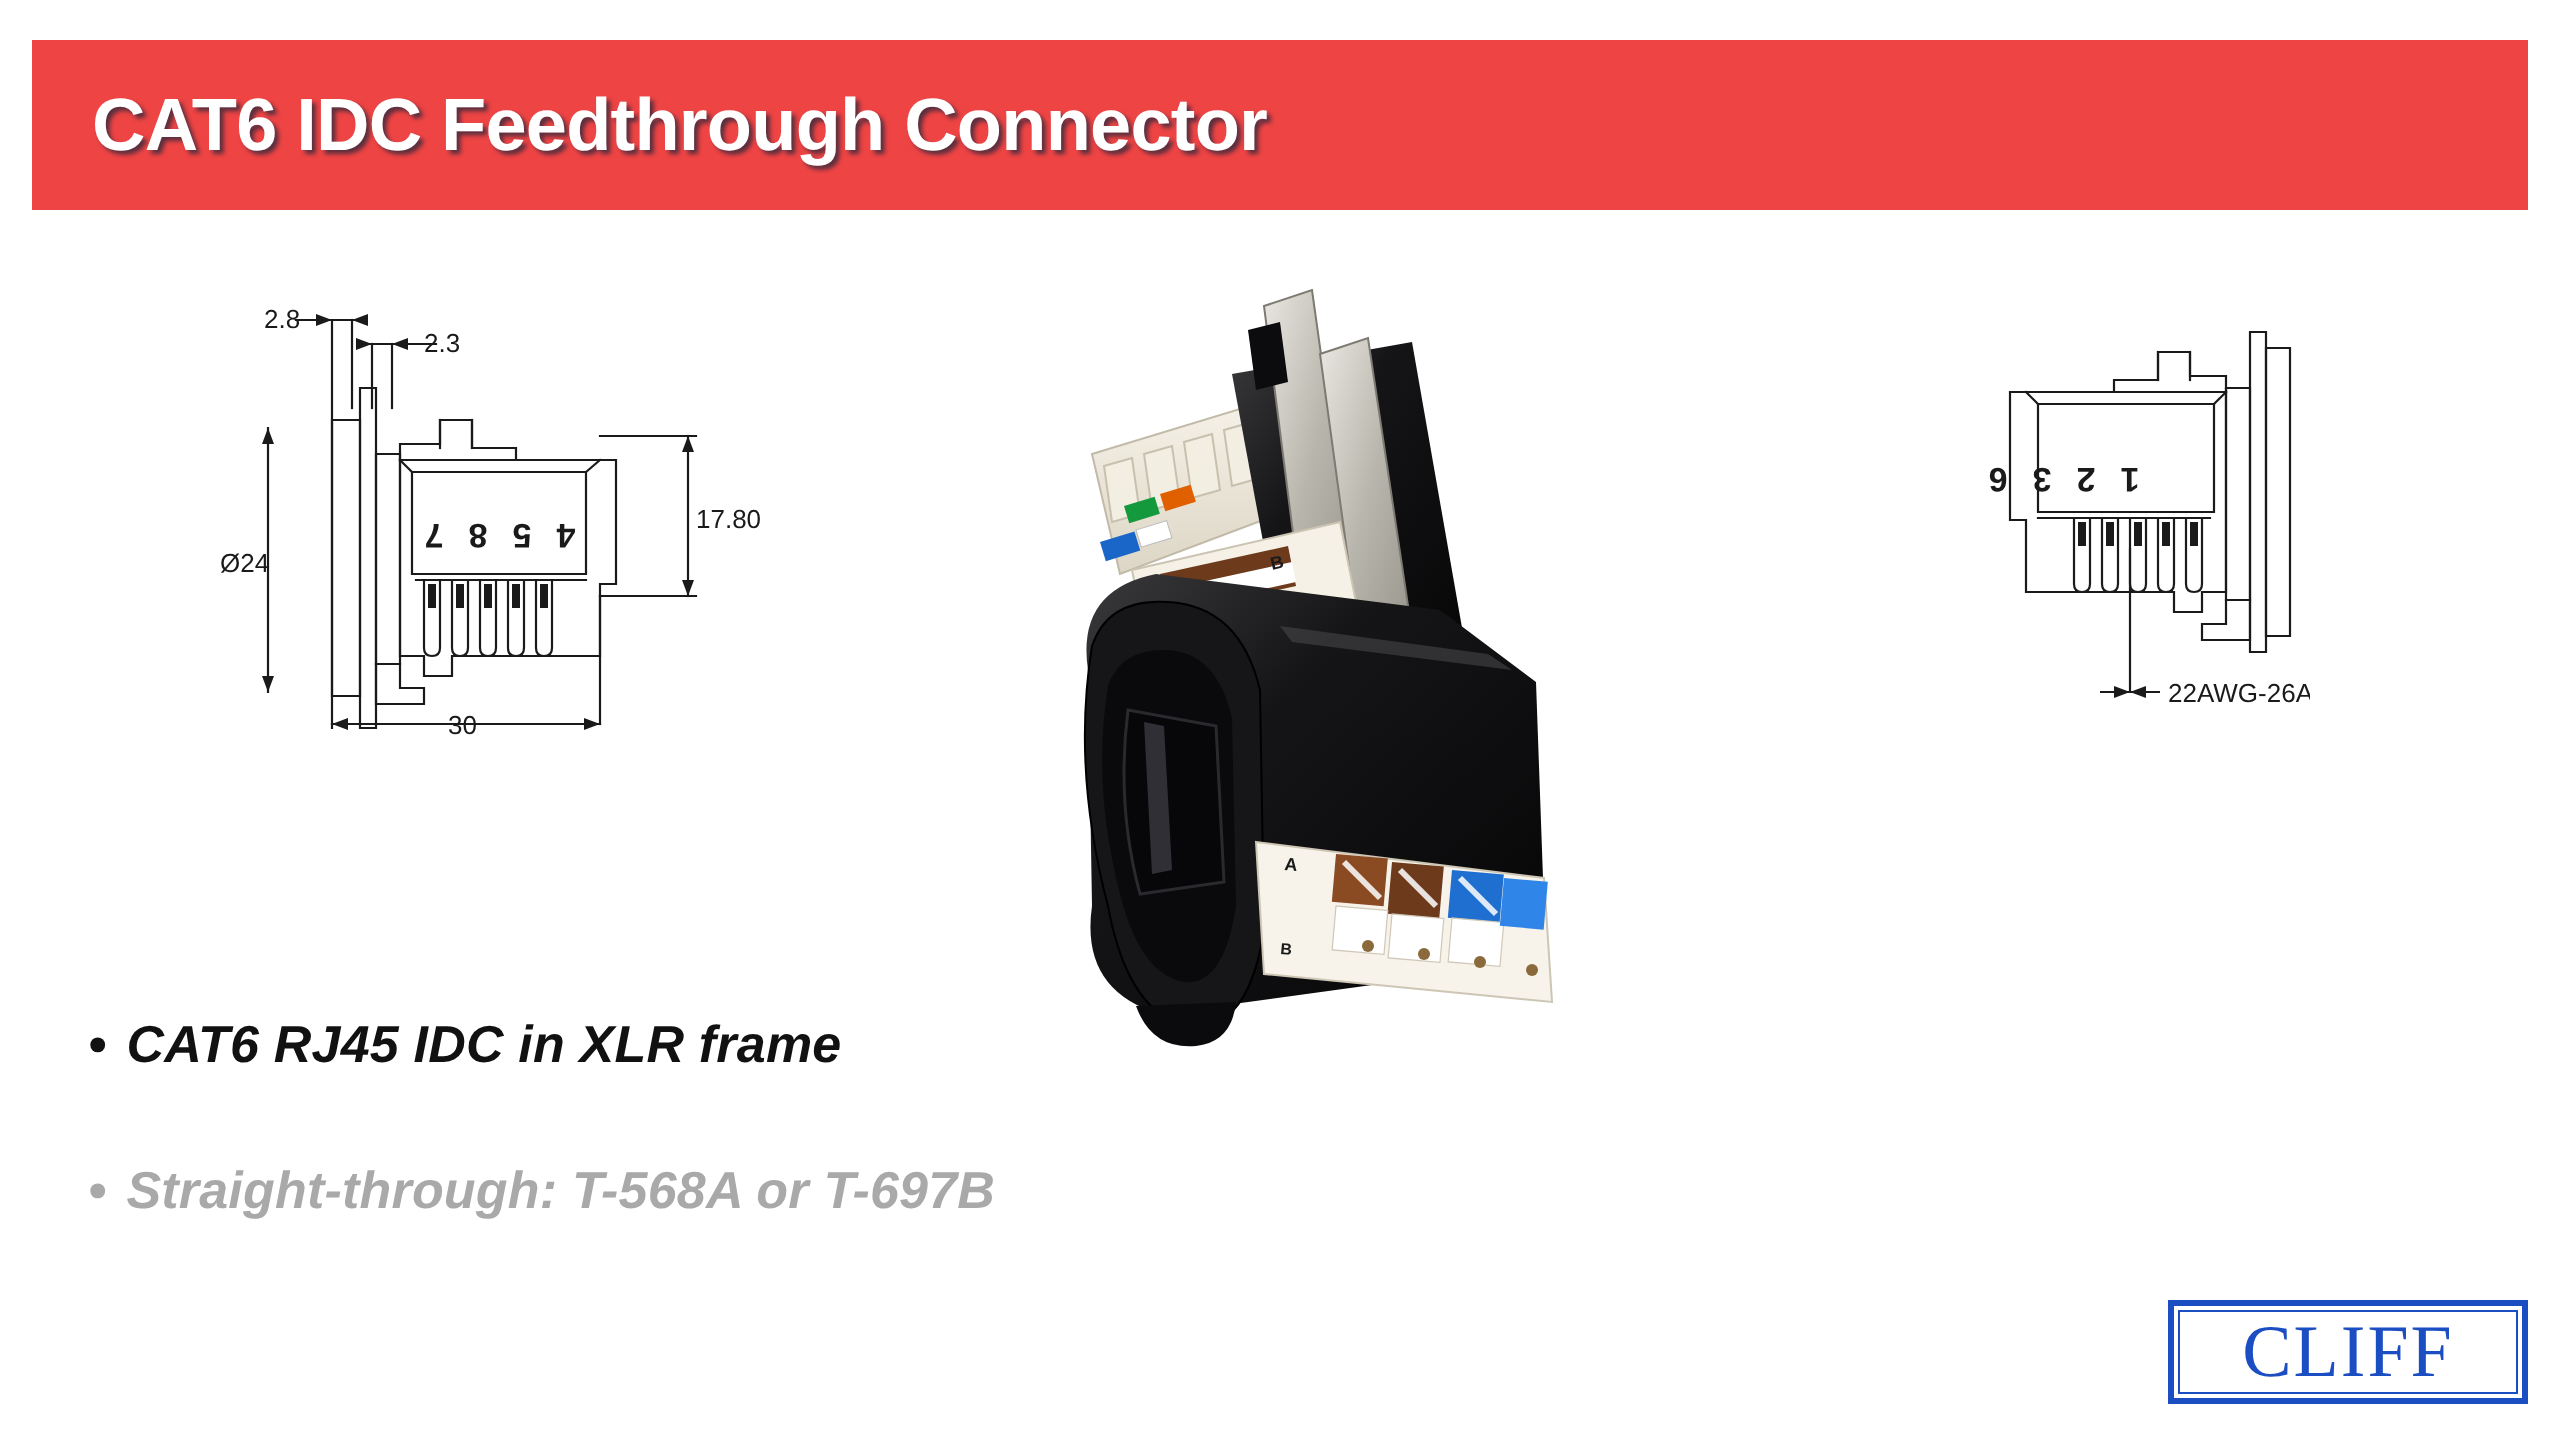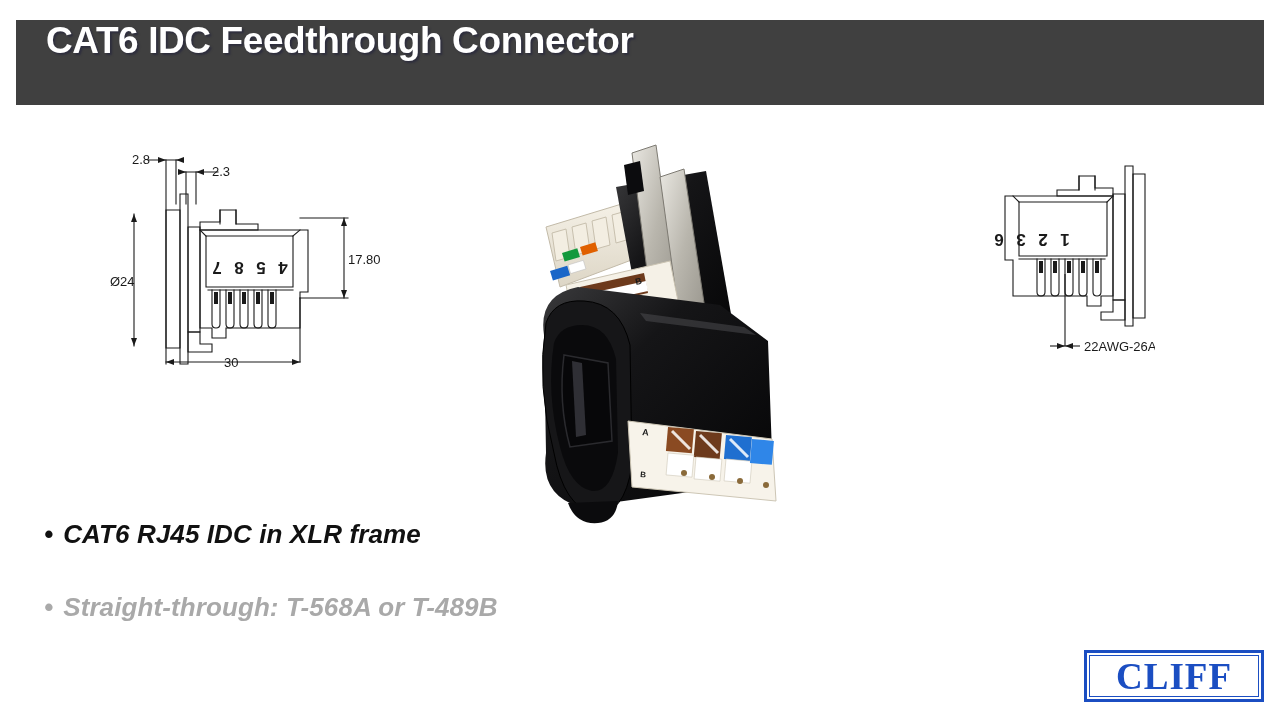--- a/index.html
+++ b/index.html
@@ -8,42 +8,42 @@
     background:#ffffff;
     font-family:"Liberation Sans", sans-serif;
     overflow:hidden;
     position:relative;
   }
   .slide{ position:absolute; inset:0; background:#fff; }
 
   
   .title-banner{
     position:absolute; left:16px; top:20px; width:1248px; height:85px;
-    background:#404040;
-    display:flex; align-items:flex-start;
+    background:#ef4444;
+    display:flex; align-items:center;
   }
   .title-text{
     font-size:37px; font-weight:bold; color:#ffffff;
     letter-spacing:-0.4px; padding-left:30px;
     text-shadow:2px 2px 2px rgba(40,40,60,.75);
     white-space:nowrap;
   }
 
   
   .drawing{ position:absolute; }
   .drawing svg{ display:block; }
 
   
   .photo{
     position:absolute; left:520px; top:135px; width:290px; height:400px;
   }
   .photo svg{ display:block; }
 
   
-  .bullets{ position:absolute; left:44px; top:520px; width:640px; }
+  .bullets{ position:absolute; left:44px; top:508px; width:640px; }
   .bullet{
     font-style:italic; font-weight:bold;
     font-size:26px; line-height:1.1;
     color:#111111; margin-bottom:44px;
     white-space:nowrap; letter-spacing:.1px;
   }
   .bullet .dot{ margin-right:10px; }
   .bullet.dim{ color:#a9a9a9; font-weight:bold; }
 
   
@@ -53,21 +53,21 @@
     border:3px solid #1b4ec2;
     background:#ffffff;
     display:flex; align-items:center; justify-content:center;
   }
   .logo-inner{
     border:1px solid #1b4ec2; width:170px; height:42px;
     display:flex; align-items:center; justify-content:center;
   }
   .logo-text{
     font-family:"Liberation Serif", serif;
-    font-weight:bold; font-size:37px; color:#1b4ec2;
+    font-weight:normal; font-size:37px; color:#1b4ec2;
     letter-spacing:1px; line-height:1;
   }
 </style>
 </head>
 <body>
 
 <div class="slide">
 
   <div class="title-banner">
     <div class="title-text">CAT6 IDC Feedthrough Connector</div>
@@ -307,21 +307,21 @@
         <text x="33" y="0">6</text>
       </g>
     </svg>
   </div>
 
   <div class="bullets">
     <div class="bullet">
       <span class="dot">•</span><span>CAT6 RJ45 IDC in XLR frame</span>
     </div>
     <div class="bullet dim">
-      <span class="dot">•</span><span>Straight-through: T-568A or T-489B</span>
+      <span class="dot">•</span><span>Straight-through: T-568A or T-697B</span>
     </div>
   </div>
 
   <div class="logo">
     <div class="logo-inner">
       <span class="logo-text">CLIFF</span>
     </div>
   </div>
 
 </div>

